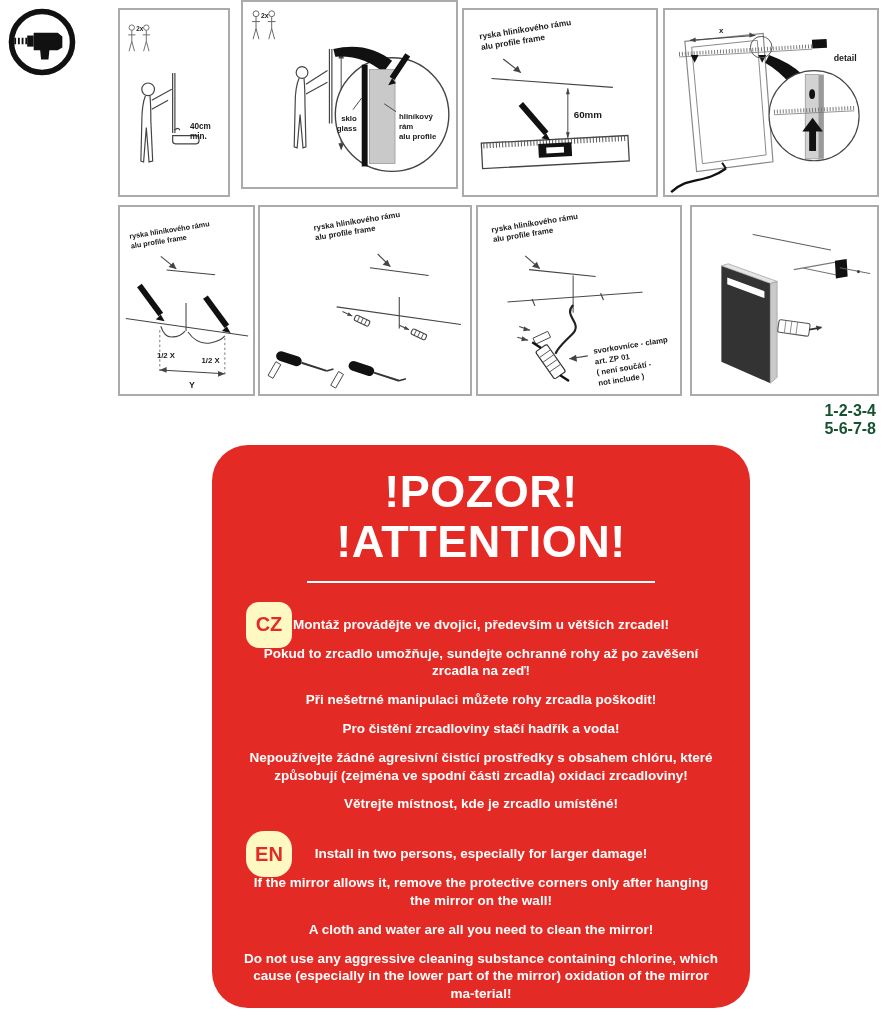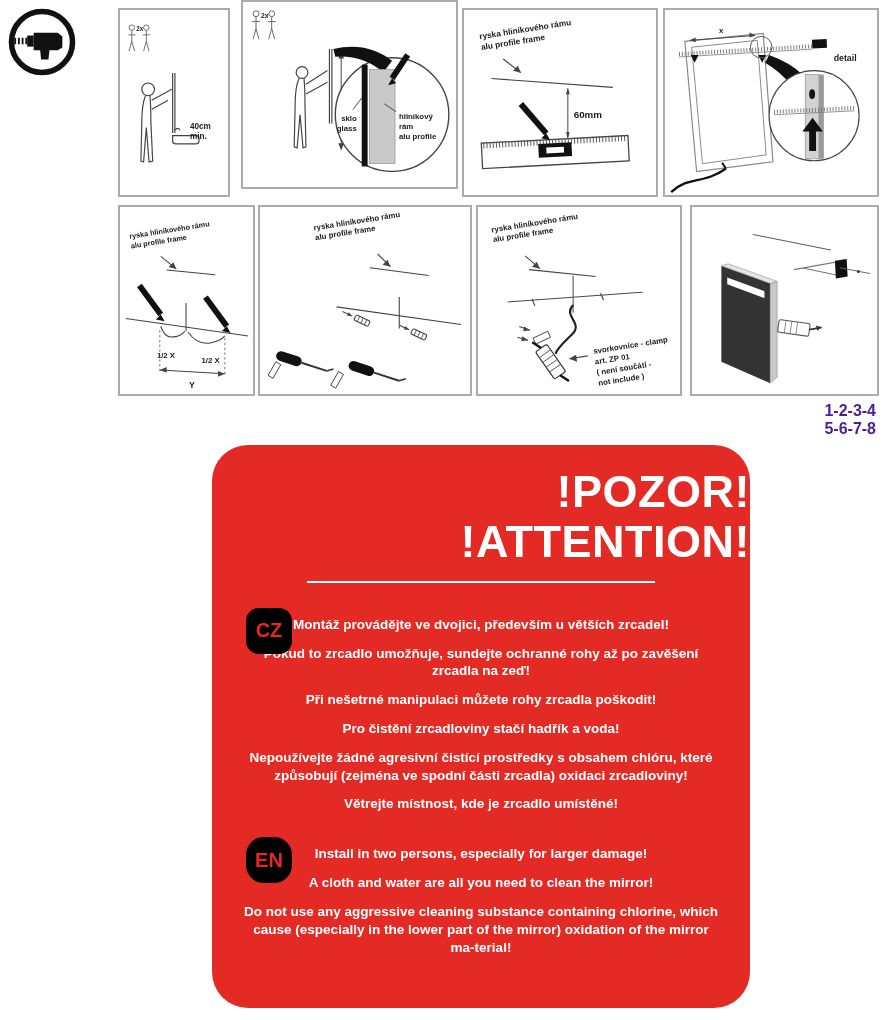--- a/index.html
+++ b/index.html
@@ -3,30 +3,30 @@
 <meta charset="utf-8">
 <style>
   html,body{margin:0;padding:0;background:#fff;}
   .canvas{position:relative;width:887px;height:1020px;background:#fff;
           font-family:"Liberation Sans",sans-serif;overflow:hidden;}
   .panel{position:absolute;border:2px solid #ababab;background:#fff;box-sizing:border-box;}
   .panel svg{display:block;width:100%;height:100%;}
   svg text{font-family:"Liberation Sans",sans-serif;font-weight:700;fill:#1a1a1a;}
   .drill-wrap{position:absolute;left:5px;top:5px;width:74px;height:74px;}
   .steps-index{position:absolute;left:780px;top:402px;width:96px;text-align:right;
-               font-size:16px;font-weight:700;color:#4c1d95;line-height:1.15;}
+               font-size:16px;font-weight:700;color:#14532d;line-height:1.15;}
   .warning-box{position:absolute;left:212px;top:445px;width:538px;height:563px;
                background:#e32a24;border-radius:36px;color:#fff;box-sizing:border-box;}
-  .warning-title{margin-top:22px;text-align:right;font-size:45px;font-weight:800;
+  .warning-title{margin-top:22px;text-align:center;font-size:45px;font-weight:800;
                  line-height:1.12;letter-spacing:.5px;}
   .warning-divider{width:348px;height:2px;background:#fff;margin:13px auto 0;}
   .lang-section{position:relative;}
-  .lang-badge{position:absolute;left:34px;width:46px;height:46px;background:#000000;
+  .lang-badge{position:absolute;left:34px;width:46px;height:46px;background:#fef9c3;
               border-radius:13px;color:#e32a24;display:flex;align-items:center;
-              justify-content:center;font-size:20px;font-weight:800;margin-top:6px;}
+              justify-content:center;font-size:20px;font-weight:800;}
   .lang-texts{display:flex;flex-direction:column;gap:11px;padding:0 30px;
               font-size:13.5px;font-weight:700;text-align:center;line-height:1.32;}
   .lang-texts p{margin:0;}
   .cz .lang-badge{top:10px;}
   .cz .lang-texts{padding-top:24px;margin-top:9px;}
   .en .lang-badge{top:2px;border-radius:18px;}
   .en .lang-texts{padding-top:16px;}
   .en{margin-top:16px;}
 </style>
 </head>
@@ -293,20 +293,21 @@
         <p>Pro čistění zrcadloviny stačí hadřík a voda!</p>
         <p>Nepoužívejte žádné agresivní čistící prostředky s obsahem chlóru, které způsobují (zejména ve spodní části zrcadla) oxidaci zrcadloviny!</p>
         <p>Větrejte místnost, kde je zrcadlo umístěné!</p>
       </div>
     </div>
 
     <div class="lang-section en">
       <div class="lang-badge">EN</div>
       <div class="lang-texts">
         <p>Install in two persons, especially for larger damage!</p>
+        <p>If the mirror allows it, remove the protective corners only after hanging the mirror on the wall!</p>
         <p>A cloth and water are all you need to clean the mirror!</p>
         <p>Do not use any aggressive cleaning substance containing chlorine, which cause (especially in the lower part of the mirror) oxidation of the mirror ma-terial!</p>
 
       </div>
     </div>
   </div>
 
 </div>
 
 </body></html>

